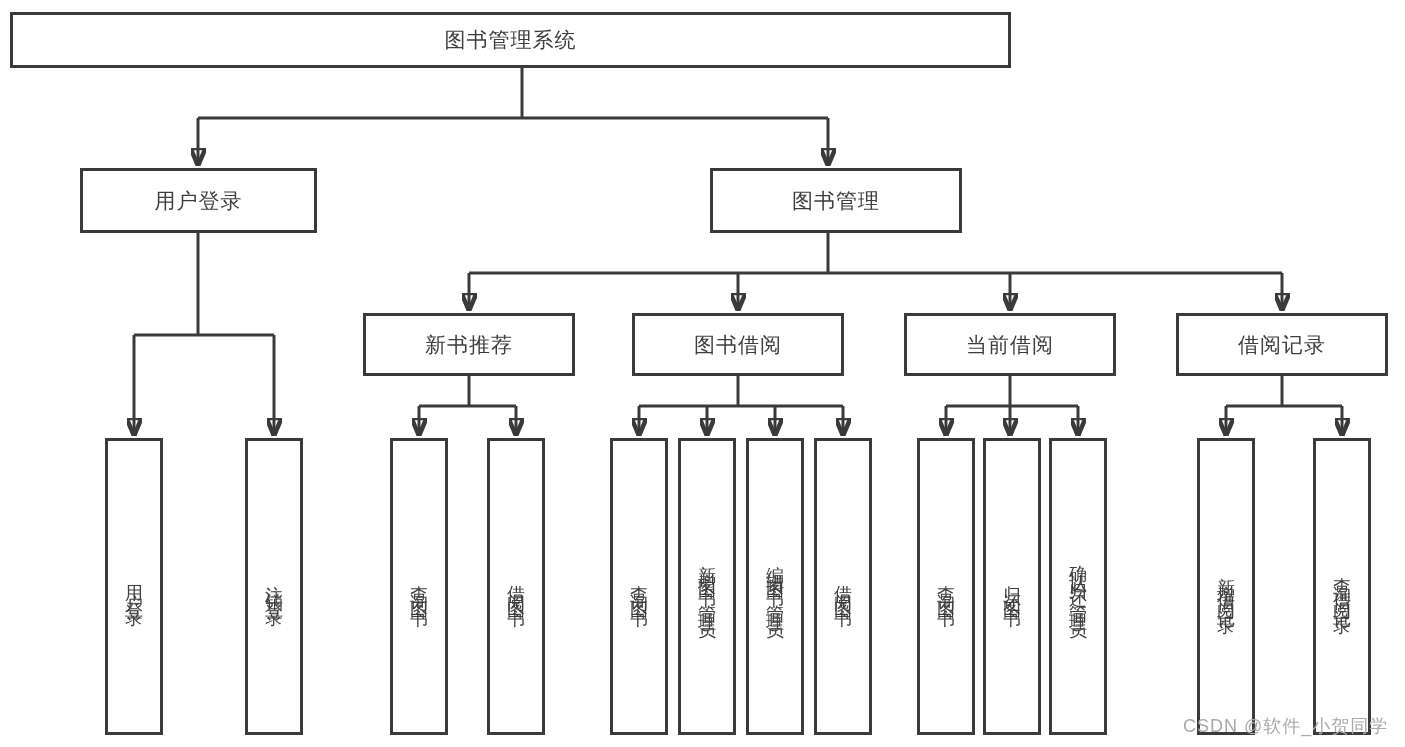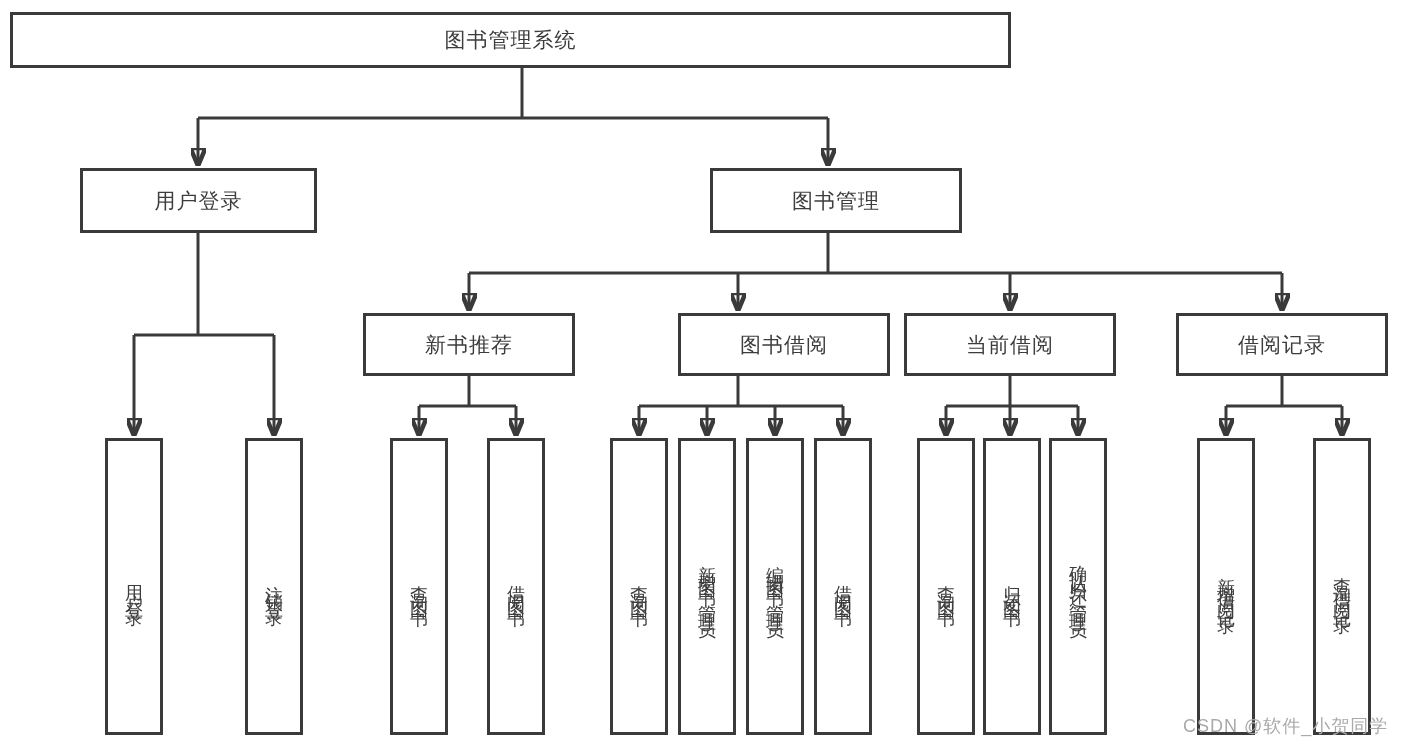--- a/index.html
+++ b/index.html
@@ -123,21 +123,21 @@
   <div class="box-h" style="left:80px; top:168px; width:237px; height:65px;">
     <span class="lbl">用户登录</span>
   </div>
   <div class="box-h" style="left:710px; top:168px; width:252px; height:65px;">
     <span class="lbl">图书管理</span>
   </div>
 
   <div class="box-h" style="left:363px; top:313px; width:212px; height:63px;">
     <span class="lbl">新书推荐</span>
   </div>
-  <div class="box-h" style="left:632px; top:313px; width:212px; height:63px;margin-left:46px;">
+  <div class="box-h" style="left:632px; top:313px; width:212px; height:63px;">
     <span class="lbl">图书借阅</span>
   </div>
   <div class="box-h" style="left:904px; top:313px; width:212px; height:63px;">
     <span class="lbl">当前借阅</span>
   </div>
   <div class="box-h" style="left:1176px; top:313px; width:212px; height:63px;">
     <span class="lbl">借阅记录</span>
   </div>
 
   <div class="box-v" style="left:105px;">

